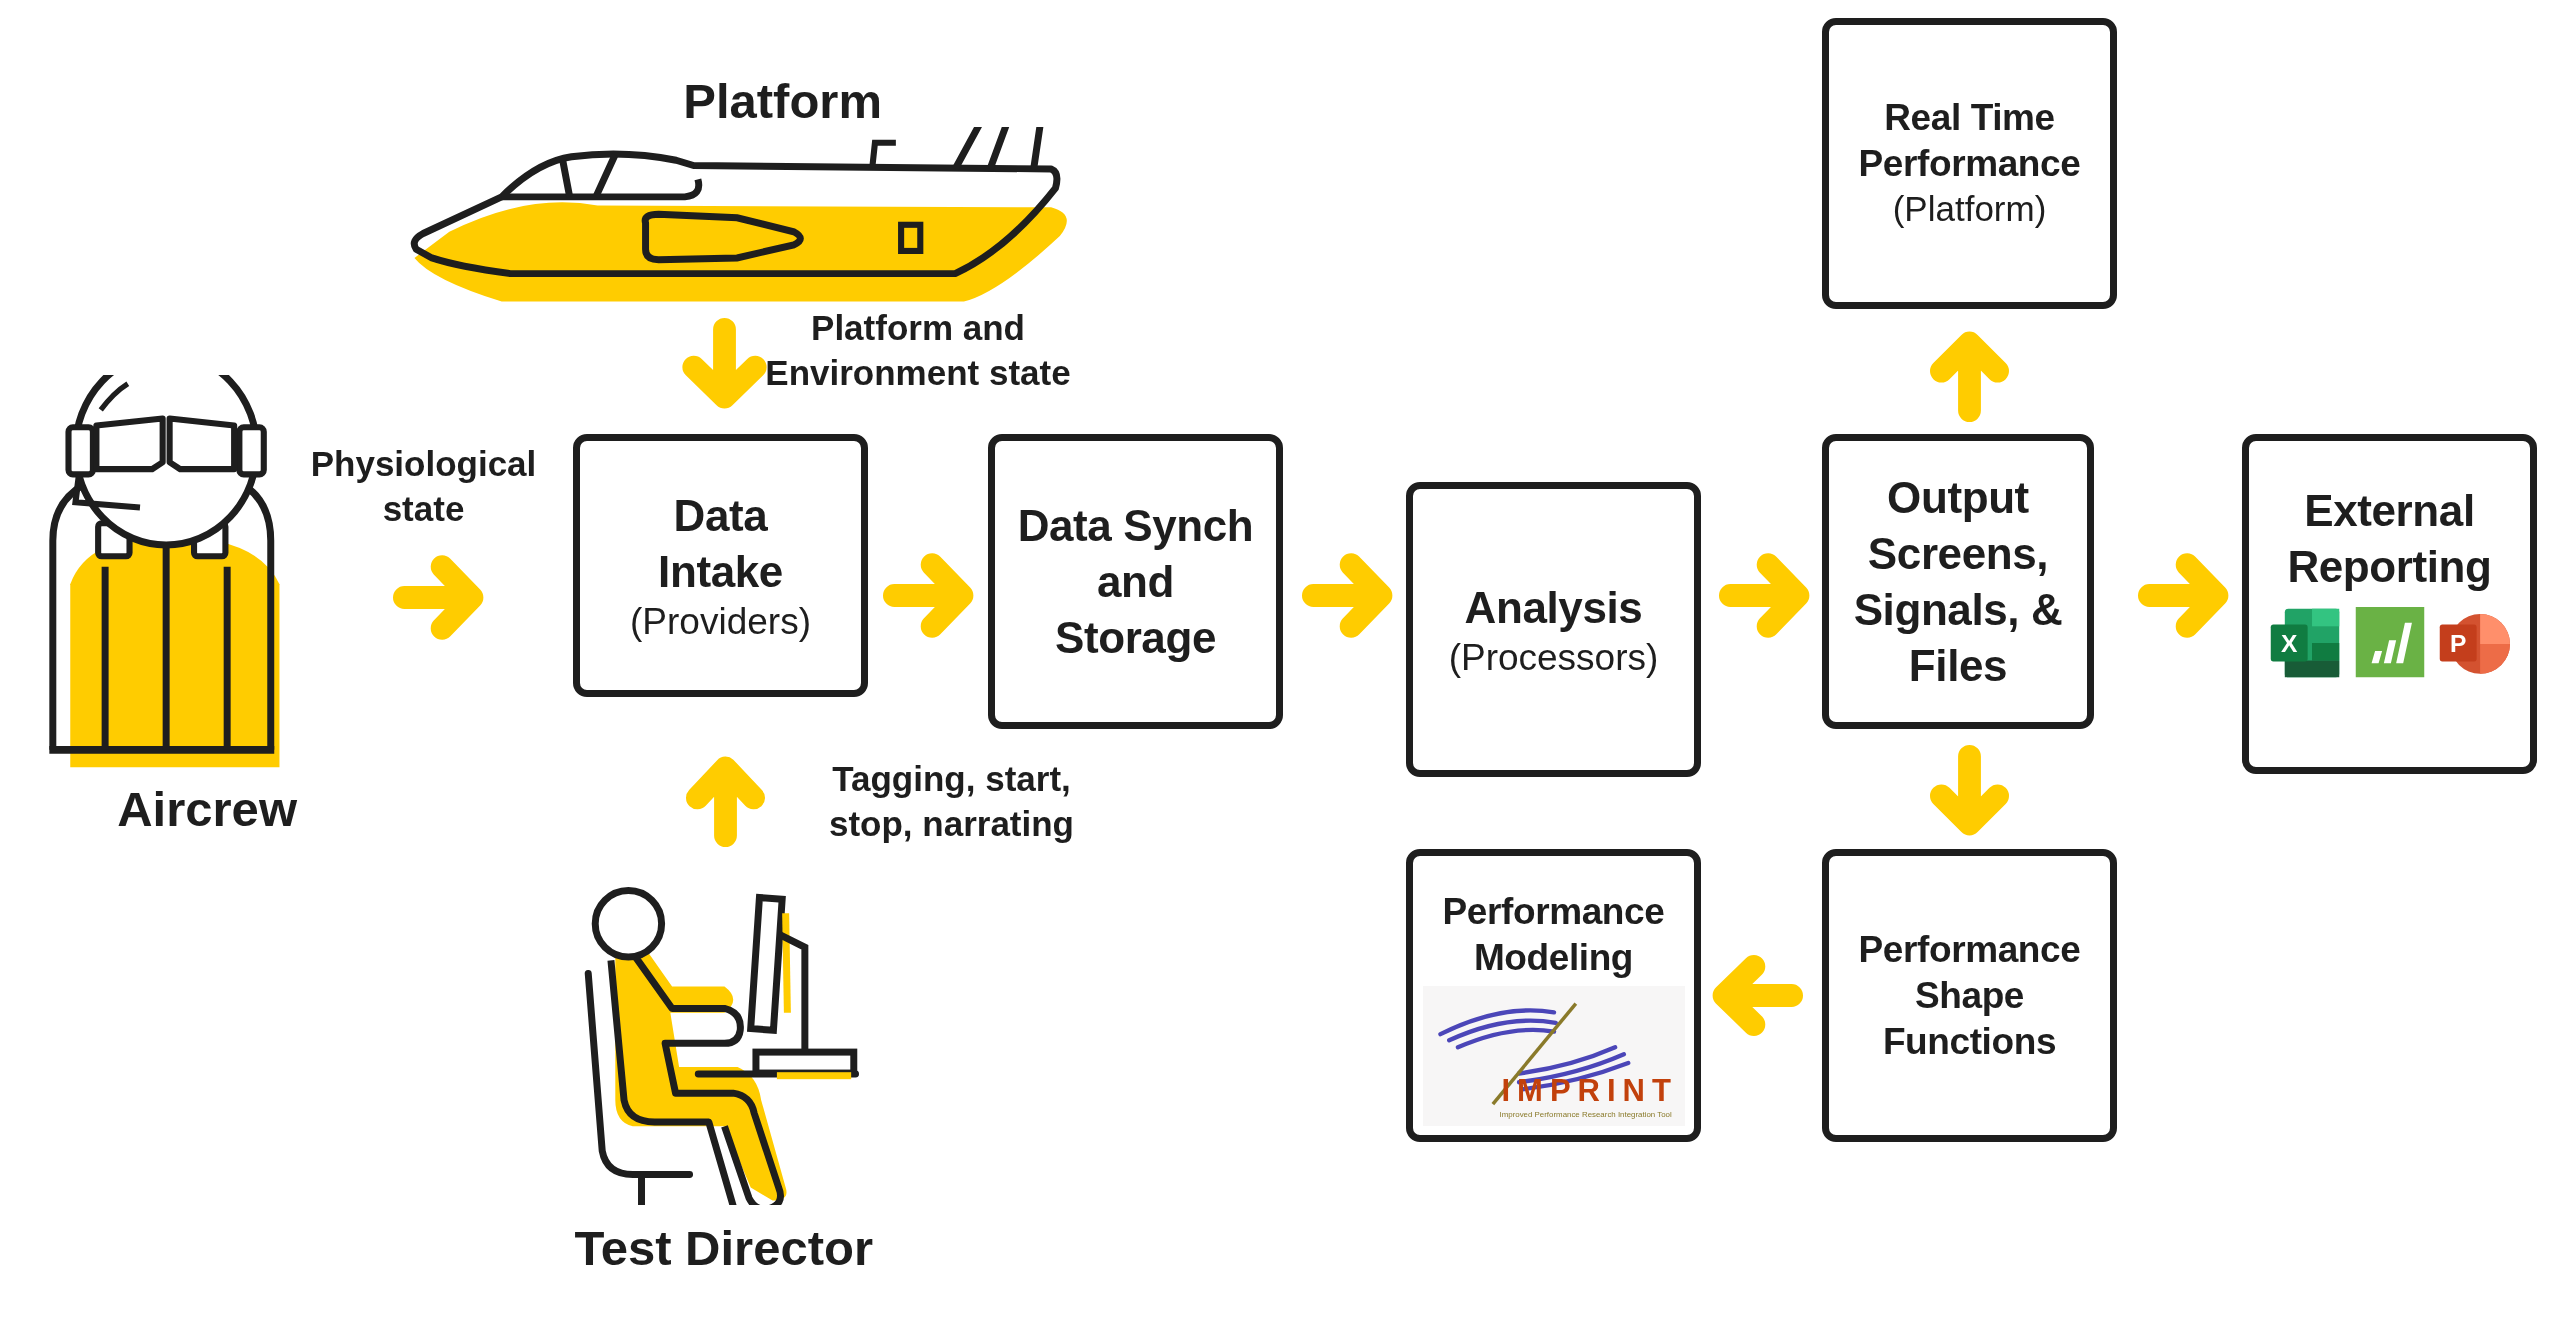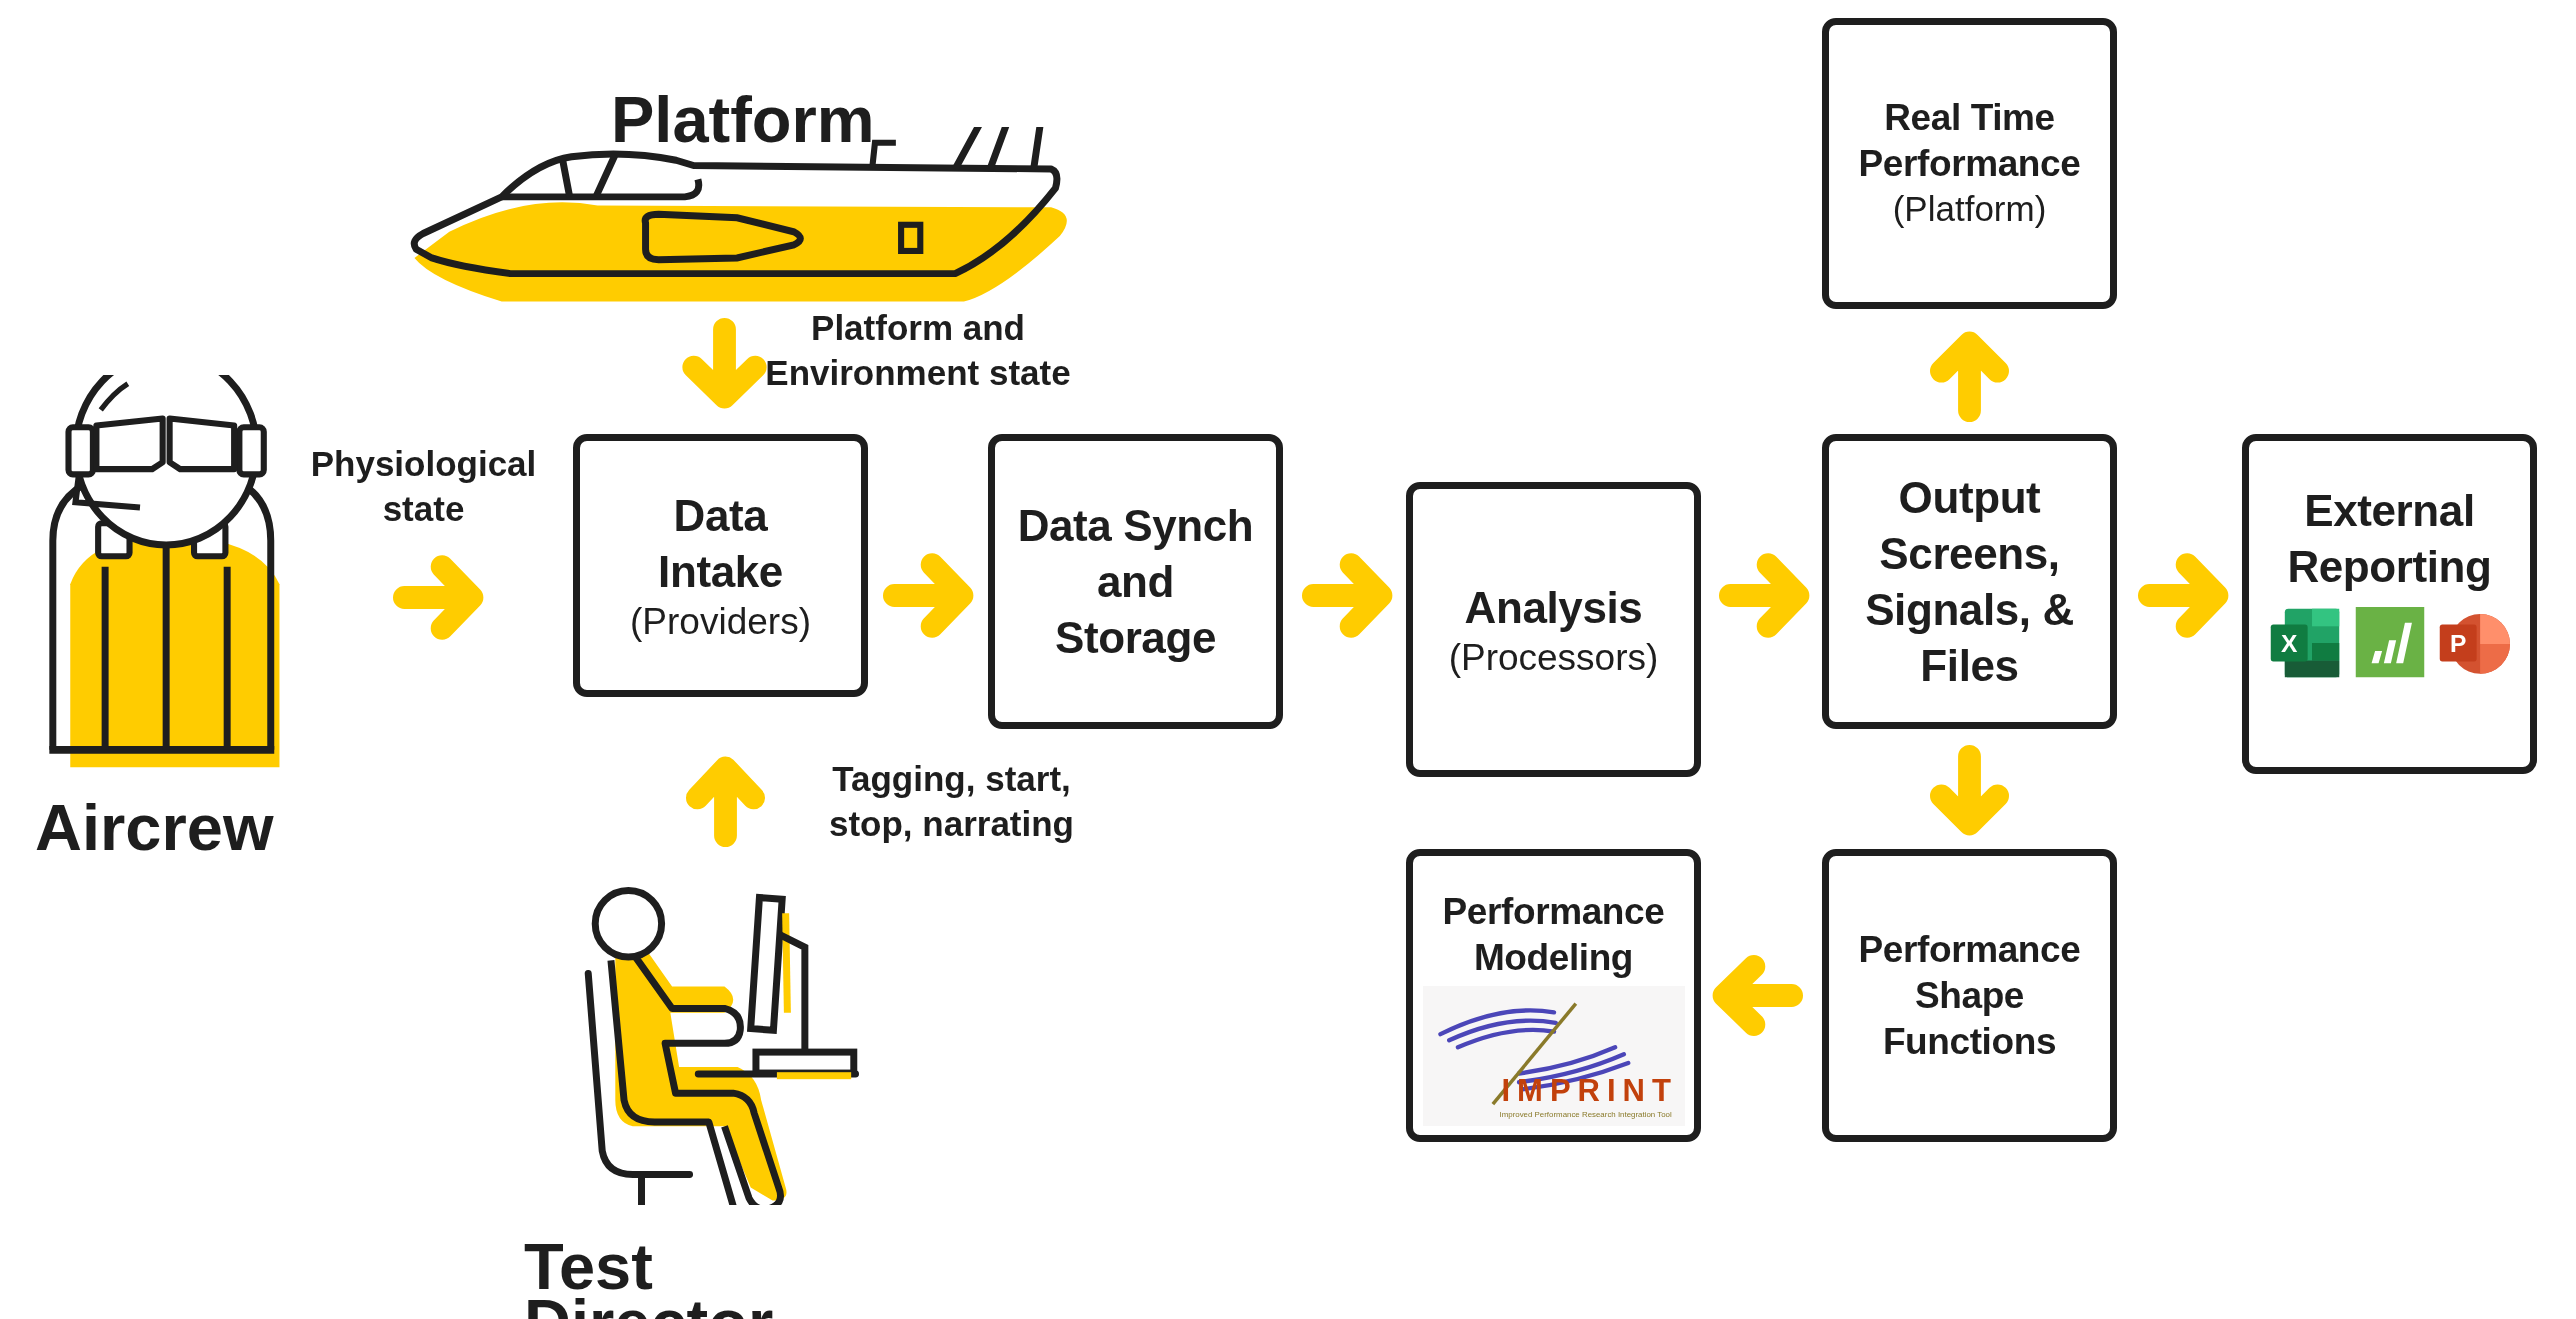--- a/index.html
+++ b/index.html
@@ -6,21 +6,21 @@
   body { width:2576px; height:1319px; position:relative; overflow:hidden;
          font-family:"Liberation Sans", "DejaVu Sans", sans-serif; color:#1e1e1e; }
   .abs { position:absolute; }
   .box { position:absolute; box-sizing:border-box; border:7.9px solid #1e1e1e; border-radius:14px;
          background:#fff; display:flex; flex-direction:column; align-items:center; justify-content:center;
          text-align:center; }
   .box-title { font-weight:bold; font-size:44px; line-height:56px; white-space:pre-line; letter-spacing:-0.4px; }
   .box-sub { font-size:37px; line-height:44px; }
   .box-title.sm { font-size:37px; line-height:46px; }
   .label { position:absolute; font-weight:bold; font-size:35px; line-height:45px; text-align:center; white-space:pre-line; }
-  .actor-label { position:absolute; font-weight:bold; font-size:65px; line-height:56px; text-align:left;margin-top:19px; }
+  .actor-label { position:absolute; font-weight:bold; font-size:49px; line-height:56px; text-align:right; }
   svg.arrow { position:absolute; overflow:visible; }
   .arrow path { fill:none; stroke:#FFCC00; stroke-width:26; stroke-linecap:round; stroke-linejoin:round; }
   .icons { display:flex; gap:12.2px; margin-top:12.2px; }
   .icon { width:72px; height:72px; position:relative; }
 </style>
 </head>
 <body>
 
 <div class="actor-label" style="left:611px; top:73px; width:271px;">Platform</div>
 <svg class="abs" style="left:397px; top:127px;" width="689" height="179" viewBox="0 0 790 205">
@@ -86,21 +86,21 @@
 
 <div class="box" style="left:1406px; top:434px; width:295px; height:295px;margin-top:48px;">
   <div class="box-title">Analysis</div>
   <div class="box-sub">(Processors)</div>
 </div>
 
 <svg class="arrow" style="left:1726px; top:556px;" width="79" height="79" viewBox="0 0 90 90">
   <path d="M5 45 L80 45 M48 10 L82 45 L48 80"></path>
 </svg>
 
-<div class="box" style="left:1822px; top:434px; width:295px; height:295px;">
+<div class="box" style="left:1822px; top:434px; width:272px; height:295px;">
   <div class="box-title">Output
 Screens,
 Signals, &amp;
 Files</div>
 </div>
 
 <svg class="arrow" style="left:2145px; top:556px;" width="79" height="79" viewBox="0 0 90 90">
   <path d="M5 45 L80 45 M48 10 L82 45 L48 80"></path>
 </svg>
 

